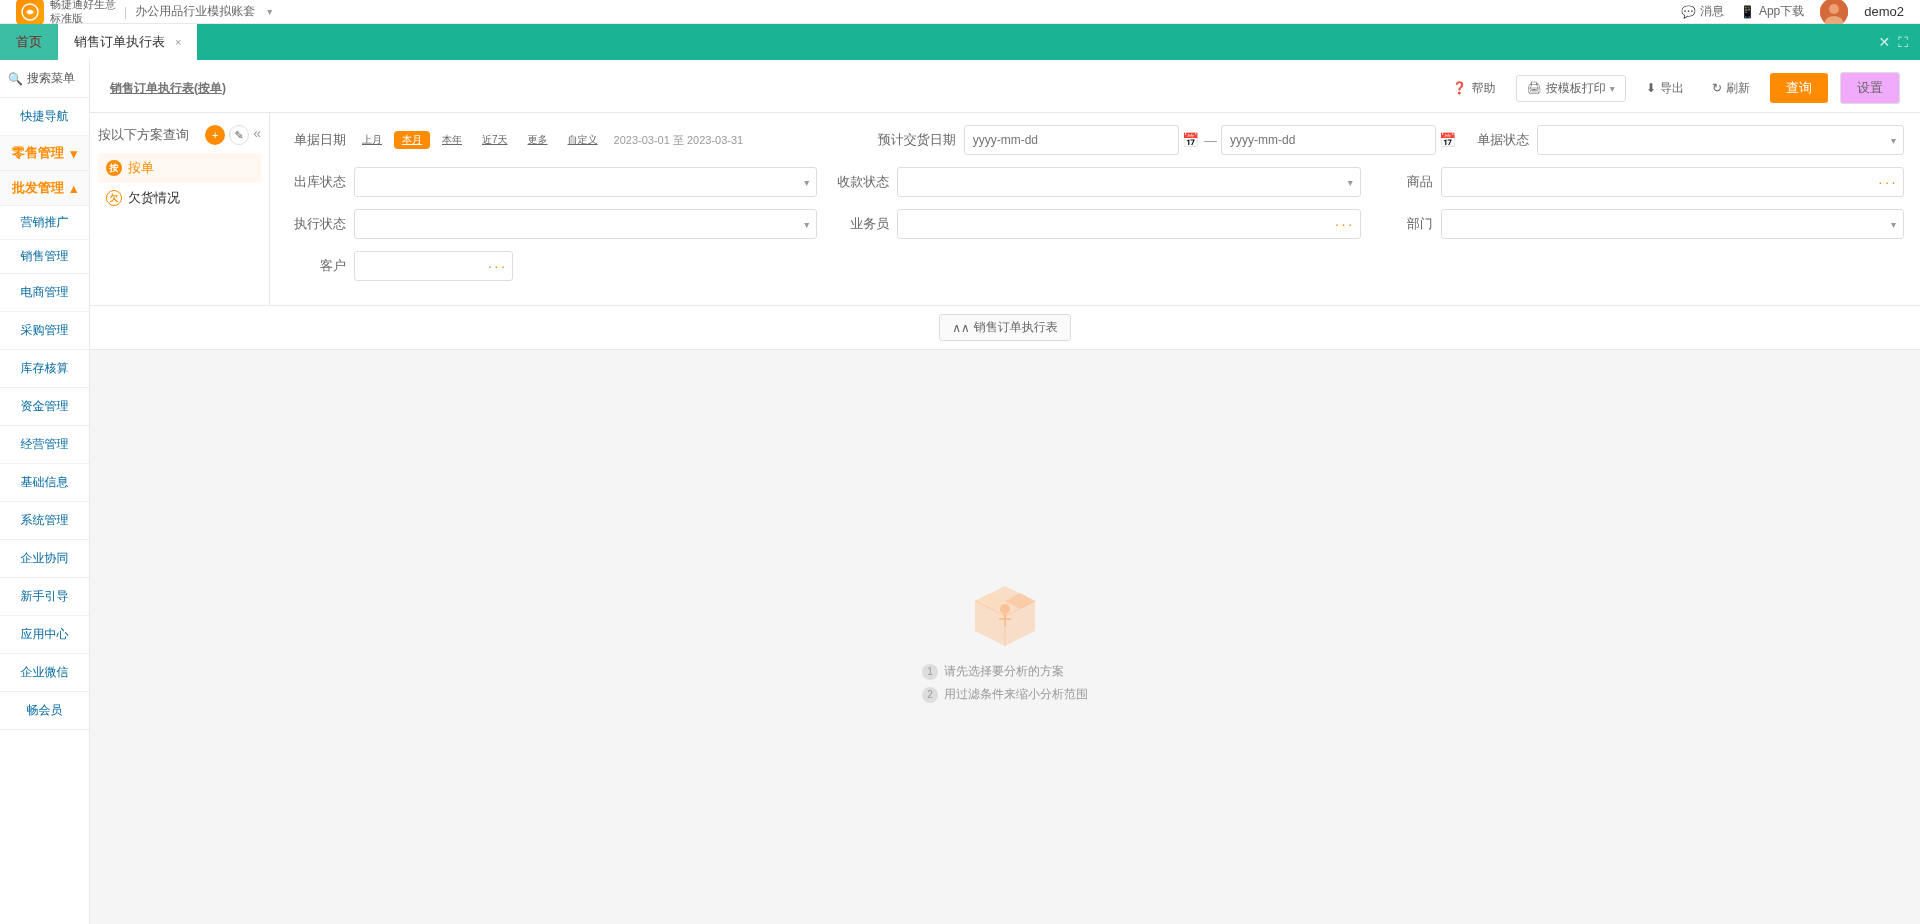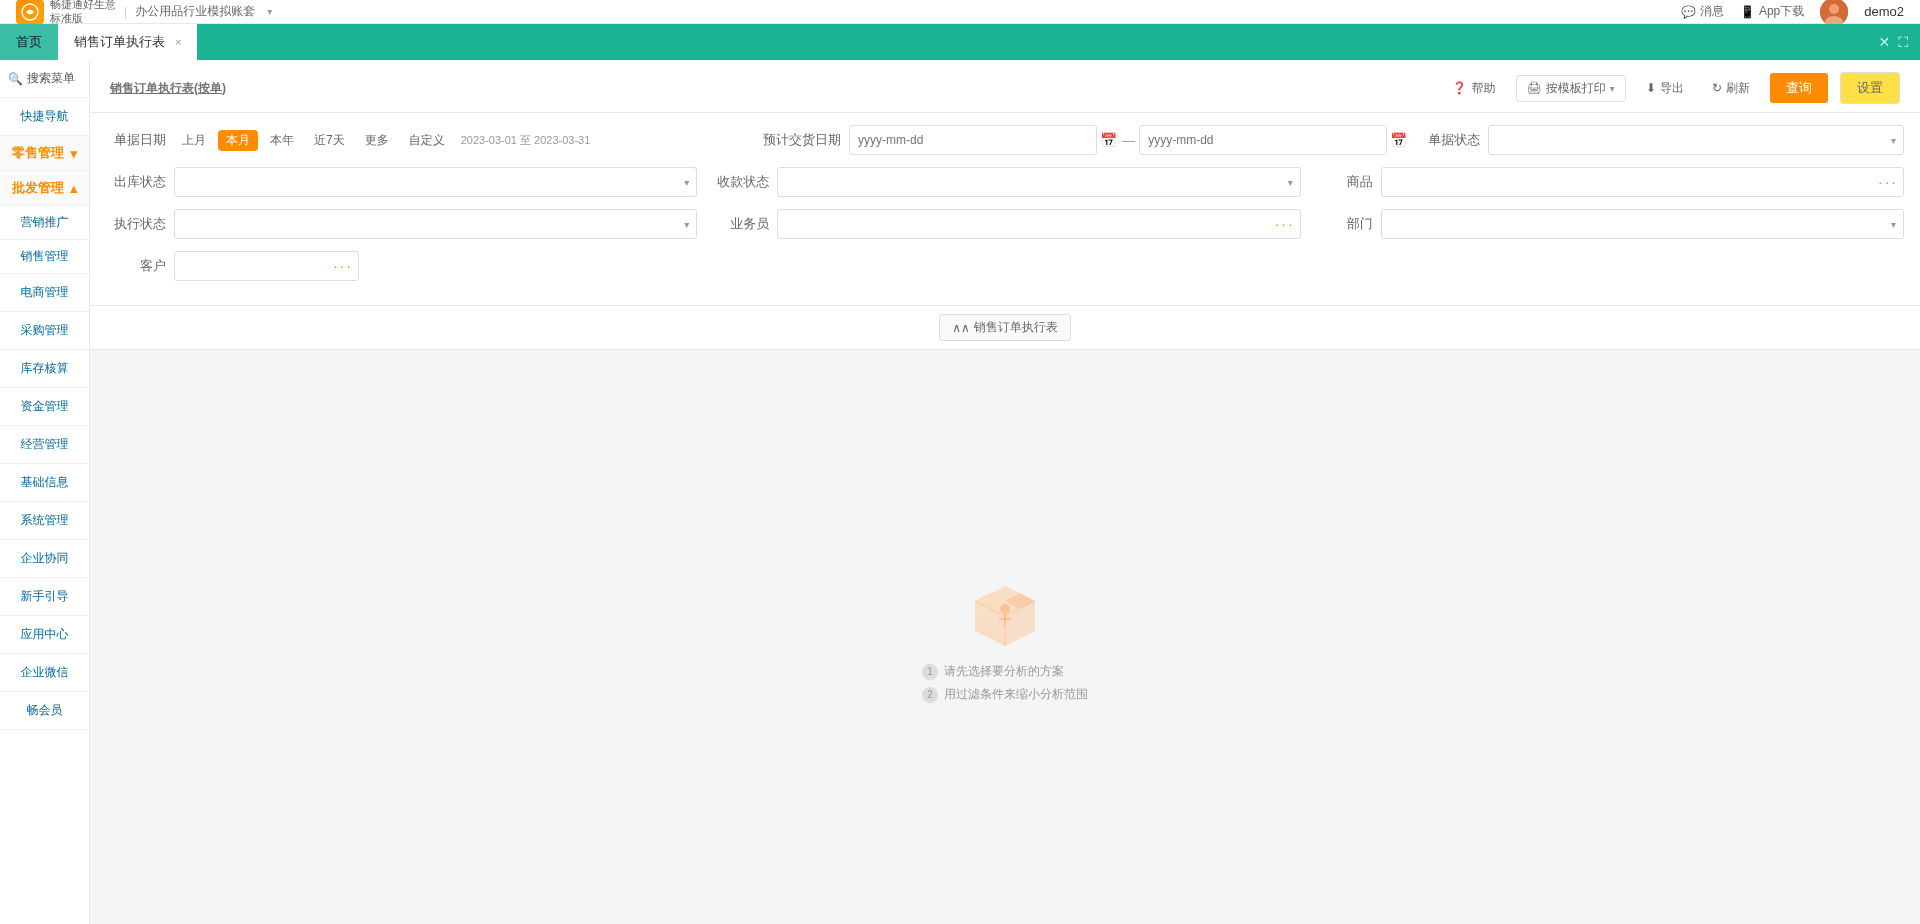--- a/index.html
+++ b/index.html
@@ -95,21 +95,21 @@
       align-items: center;
       padding: 0 16px;
       font-size: 13px;
       color: rgba(255,255,255,0.85);
       cursor: pointer;
       position: relative;
       gap: 6px;
     }
     .nav-tab.home {
       background: rgba(255,255,255,0.15);
-      color: #0f172a;
+      color: #7f1d1d;
     }
     .nav-tab.active {
       background: #fff;
       color: #333;
     }
     .nav-tab .close-btn {
       font-size: 11px;
       color: #999;
       cursor: pointer;
       margin-left: 4px;
@@ -223,21 +223,21 @@
     .btn-primary {
       background: #ff8c00;
       color: white;
       border: none;
       padding: 6px 16px;
       border-radius: 3px;
       cursor: pointer;
       font-size: 13px;
     }
     .btn-secondary {
-      background: #fde047;
+      background: #f0abfc;
       color: #666;
       border: 1px solid #ddd;
       padding: 6px 16px;
       border-radius: 3px;
       cursor: pointer;
       font-size: 13px;
     }
 
     
     .filter-panel {
@@ -398,24 +398,25 @@
 
     
     .date-quick-btns {
       display: flex;
       align-items: center;
       gap: 4px;
       flex-wrap: nowrap;
     }
     .date-quick-btn {
       padding: 2px 8px;
-      font-size: 12px;
+      font-size: 10px;
       color: #666;
       cursor: pointer;
       border-radius: 2px;
+      text-decoration: underline;
     }
     .date-quick-btn.active {
       background: #ff8c00;
       color: white;
       border-radius: 4px;
     }
     .date-range-text {
       font-size: 11px;
       color: #999;
       margin-left: 4px;
@@ -637,20 +638,38 @@
           <span>刷新</span>
         </div>
         <button class="btn-primary">查询</button>
         <button class="btn-secondary">设置</button>
       </div>
     </div>
 
     <div class="filter-section">
       <div class="filter-panel">
 
+        <div class="filter-left">
+          <div class="filter-title">
+            <span>按以下方案查询</span>
+            <div class="filter-title-icons">
+              <div class="filter-title-icon">+</div>
+              <div class="filter-title-icon outline">✎</div>
+              <div class="filter-title-collapse">«</div>
+            </div>
+          </div>
+          <div class="filter-scheme-item active">
+            <div class="scheme-icon orange">按</div>
+            <span>按单</span>
+          </div>
+          <div class="filter-scheme-item">
+            <div class="scheme-icon outline-orange">欠</div>
+            <span>欠货情况</span>
+          </div>
+        </div>
 
         <div class="filter-right">
 
           <div class="filter-row">
 
             <div class="filter-item" style="flex:2;">
               <span class="filter-label">单据日期</span>
               <div style="display:flex;align-items:center;gap:4px;flex:1;">
                 <div class="date-quick-btns">
                   <span class="date-quick-btn">上月</span>

